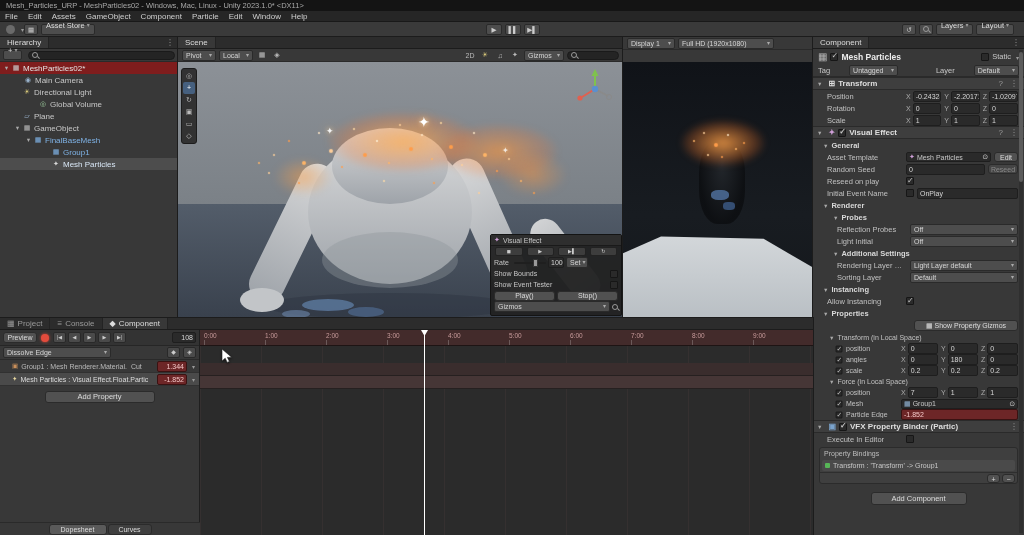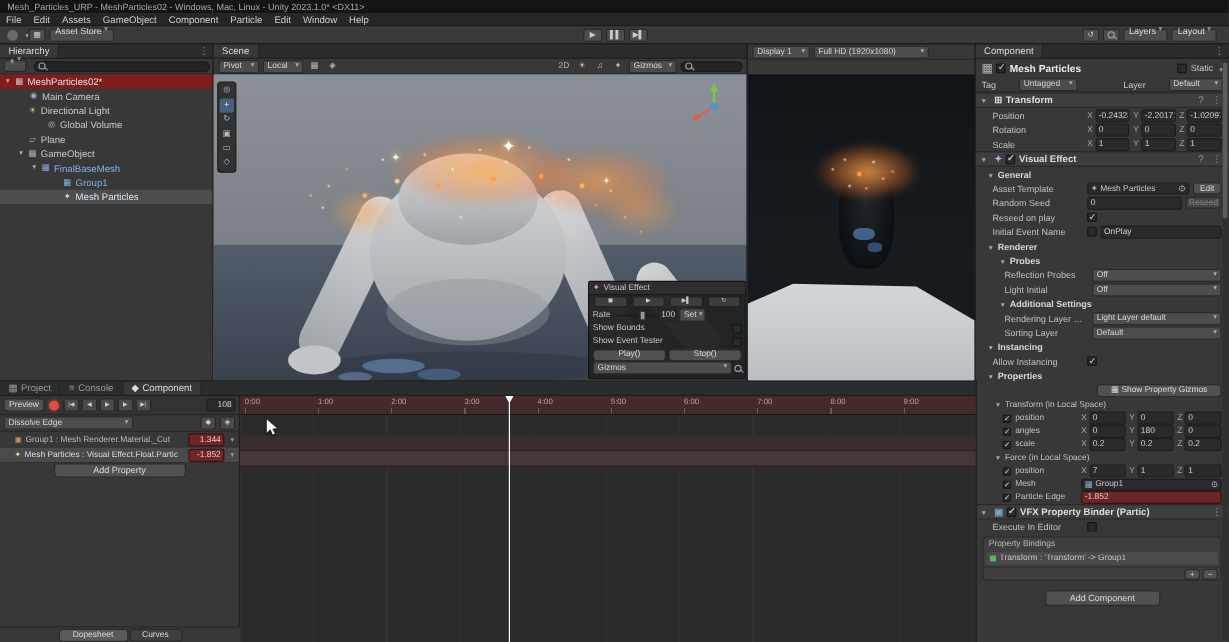--- a/index.html
+++ b/index.html
@@ -97,21 +97,21 @@
 
 #animation{left:0;top:318px;width:813px;height:217px}
 #animL{position:absolute;left:0;top:12px;width:200px;height:205px;border-right:1px solid #1f1f1f;background:#383838}
 .actrl{height:16px;display:flex;align-items:center;gap:2px;padding:0 3px;border-bottom:1px solid #262626;background:#333}
 .rec{width:8px;height:8px;border-radius:50%;background:#e24b3c;box-shadow:0 0 3px #e24b3c;flex:none;margin:0 2px}
 .mbt{width:13px;height:11px;background:#4a4a4a;border:1px solid #292929;border-radius:2px;color:#ccc;font-size:5px;line-height:9px;text-align:center;flex:none}
 .aclip{height:14px;display:flex;align-items:center;gap:3px;padding:0 3px;border-bottom:1px solid #2a2a2a}
 .arow{height:13px;display:flex;align-items:center;padding:0 4px 0 12px;gap:3px;font-size:7px;color:#bbb;border-bottom:1px solid #313131}
 .arow.sel{background:#4a4a4a;color:#ddd}
 .arow .alab{flex:1;min-width:0;overflow:hidden;white-space:nowrap;text-overflow:ellipsis}
-.aadd{height:22px;display:flex;justify-content:center}
+.aadd{height:22px;display:flex;align-items:center;justify-content:center}
 .asheet{position:absolute;left:0;bottom:0;width:200px;height:13px;background:#383838;border-top:1px solid #2a2a2a;display:flex;align-items:center;justify-content:center;gap:1px}
 #ruler{position:absolute;left:200px;top:12px;width:613px;height:16px;background:#432b2b;border-bottom:1px solid #1e1414;overflow:hidden}
 #ruler::after{content:"";position:absolute;left:4px;right:0;bottom:0;height:5px;background:repeating-linear-gradient(90deg,rgba(255,255,255,.22) 0 1px,transparent 1px 61px)}
 .rtick{position:absolute;top:2px;font-size:6.5px;color:#c79a9a}
 #tbody{position:absolute;left:200px;top:28px;width:613px;height:189px;background:#2b2b2b;background-image:repeating-linear-gradient(90deg,#353030 0 1px,transparent 1px 61px)}
 .band1{position:absolute;left:0;top:17px;width:613px;height:13px;background:#3a2d2d;border-bottom:1px solid #262020}
 .band2{position:absolute;left:0;top:30px;width:613px;height:13px;background:#463636;border-bottom:1px solid #262020}
 #playhead{position:absolute;left:424px;top:12px;width:1px;height:205px;background:#fff;z-index:5}
 #phmark{position:absolute;left:421px;top:12px;width:7px;height:6px;background:#fff;clip-path:polygon(0 0,100% 0,50% 100%);z-index:5}
 </style>

